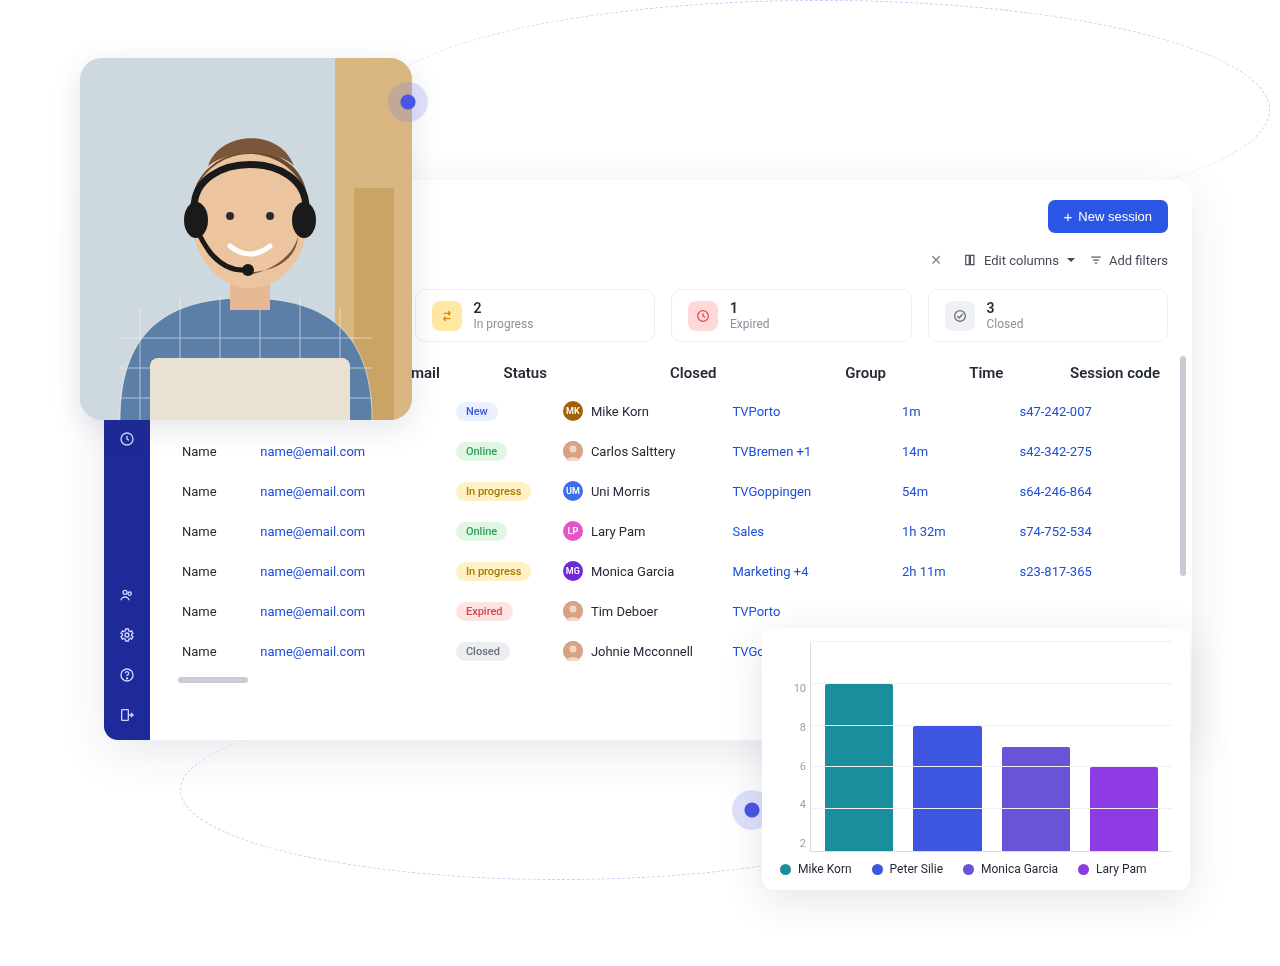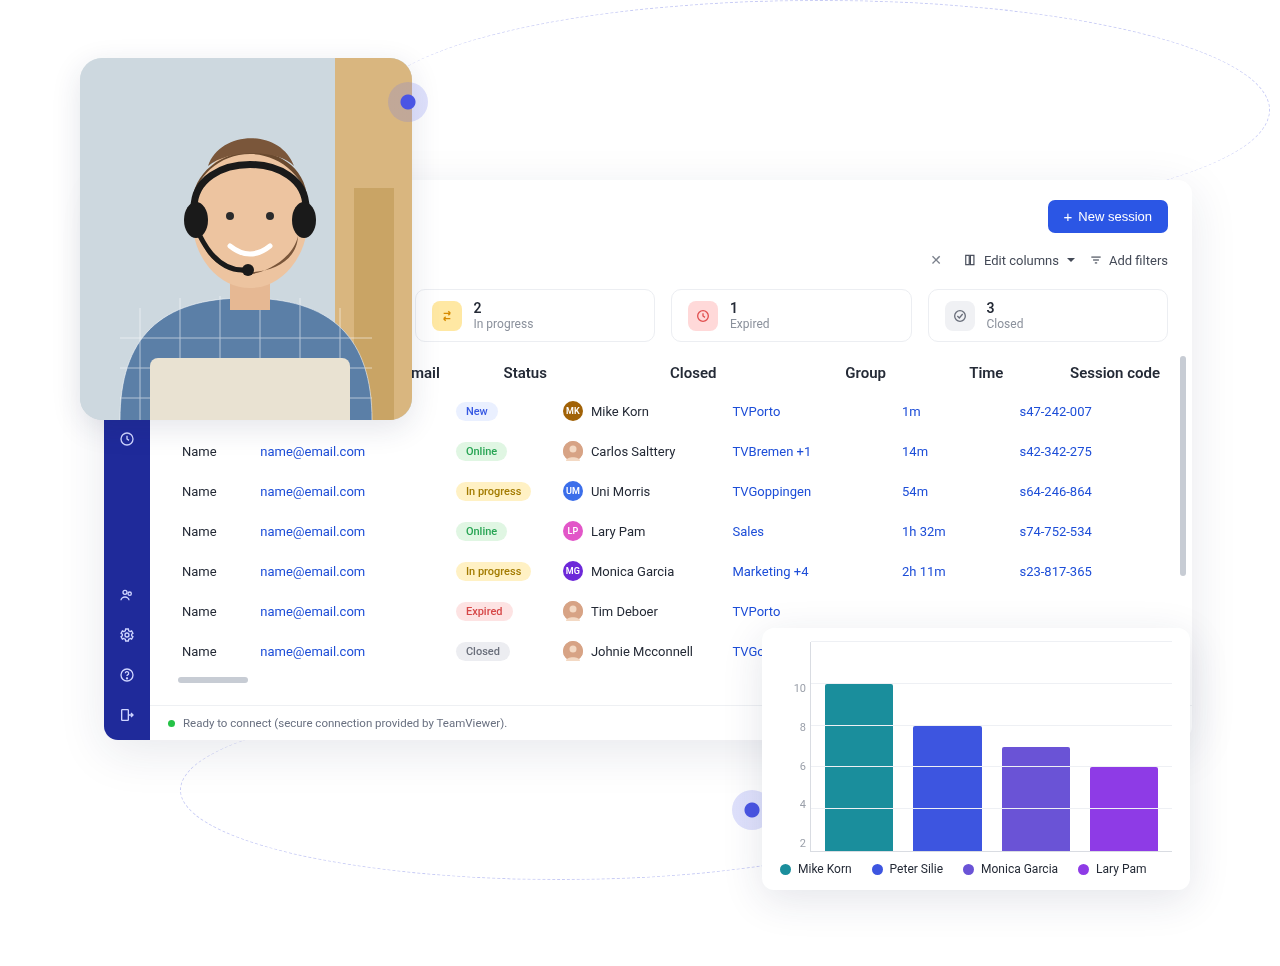--- a/index.html
+++ b/index.html
@@ -486,24 +486,20 @@
               </td>
     <td class="group">TVGoppingen</td>
     <td class="time"></td>
     <td class="code"></td>
             </tr>
           </tbody>
       </table>
       <div class="hscroll"></div>
     </div>
 
-    <div class="footer">
-      <span class="dot-green"></span>
-      <span>Ready to connect (secure connection provided by TeamViewer).</span>
-    </div>
   </div>
 </div>
 
 <div class="chart-card">
   <div class="chart-body">
     <div class="y-axis" id="y-axis">
         <div>10</div>
         <div>8</div>
         <div>6</div>
         <div>4</div>

